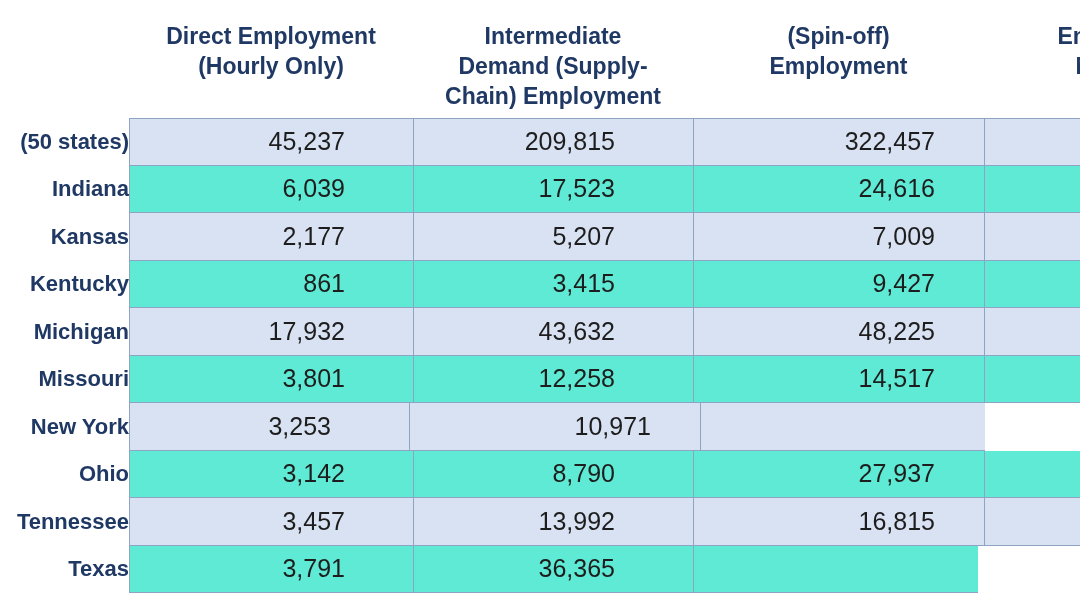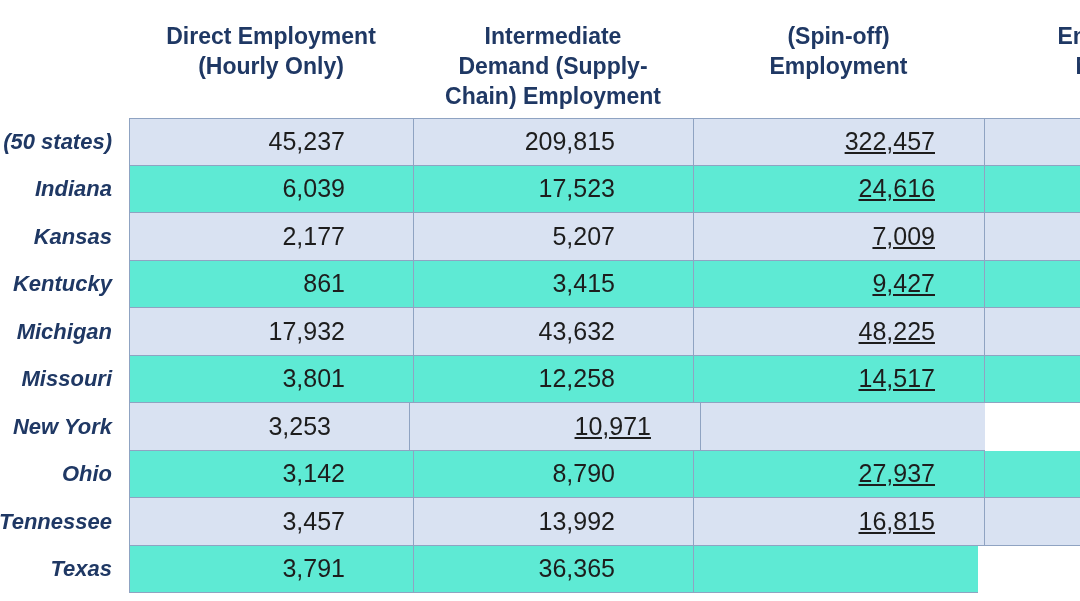--- a/index.html
+++ b/index.html
@@ -32,38 +32,37 @@
   
   .tbody { position:absolute; top:118px; left:0; }
   .trow { display:flex; height:47.5px; }
   .cell {
     box-sizing:border-box;
     display:flex; align-items:center; justify-content:flex-end;
     white-space:nowrap;
   }
   .label-cell {
     width:129px;
-    padding-right:17px;
     color:#1F3864;
-    font-weight:bold; font-style:italic;
+    font-weight:bold; 
     font-size:22px;
     background:#ffffff;
   }
   .data-cell {
     border-left:1.5px solid #8FA3C2;
     border-bottom:1.5px solid #8FA3C2;
     color:#1D1D1D;
     font-size:25px;
     background:#5eead4;
   }
   .trow:first-child .data-cell { border-top:1.5px solid #8FA3C2; }
   .trow.band .data-cell { background:#D9E2F2; }
   .dc1 { width:284px; padding-right:68px;padding-left:17px; }
   .dc2 { width:280px; padding-right:78px;padding-left:19px; }
-  .dc3 { width:291px; padding-right:49px;text-decoration:underline; }
+  .dc3 { width:291px; padding-right:49px; }
   .dc4 { width:285px; padding-right:40px; }
 </style>
 </head>
 <body>
 
 <div class="page">
 
   <div class="thead">
     <div class="hcell hc0"></div>
     <div class="hcell hc1">

